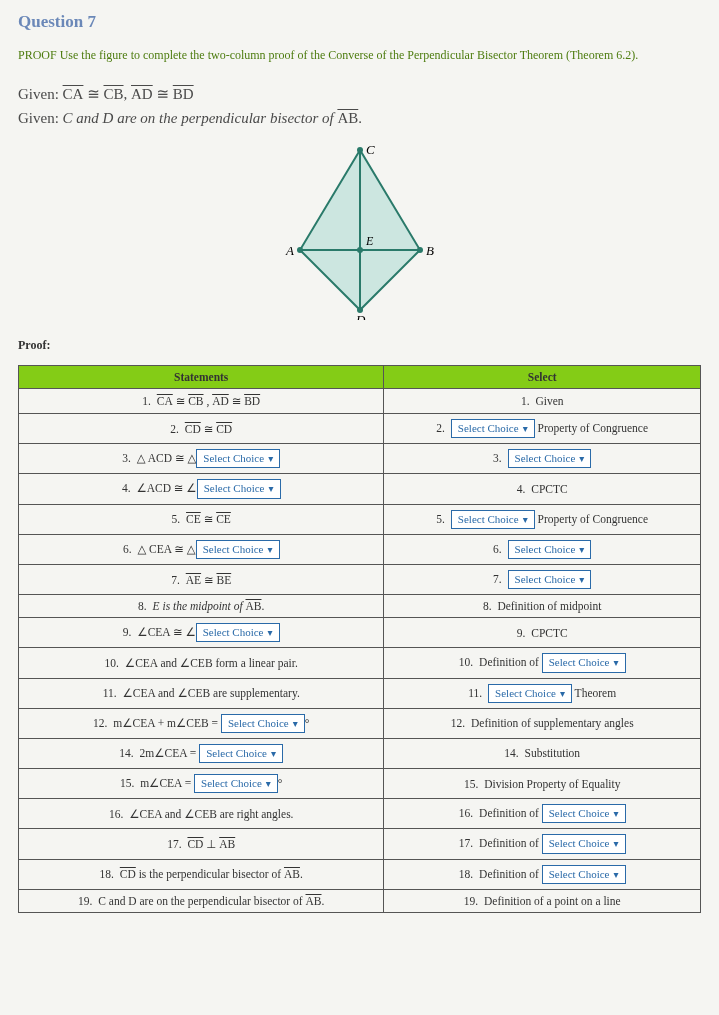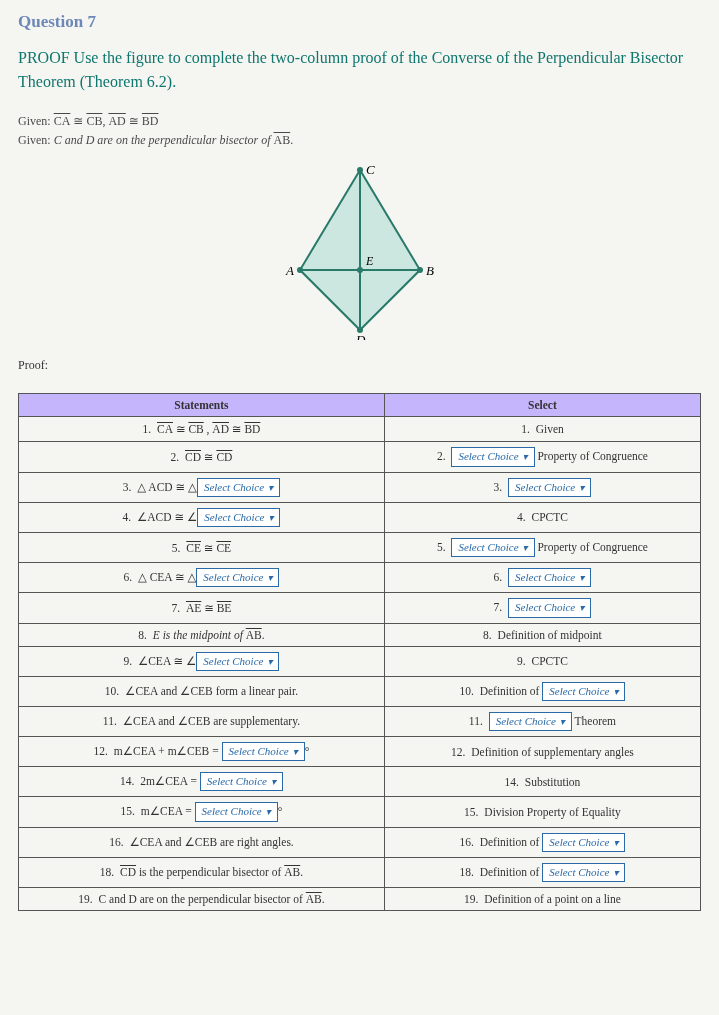--- a/index.html
+++ b/index.html
@@ -14,65 +14,65 @@
   .page {
     padding: 12px 18px 30px 18px;
   }
   .q-title {
     color: #6b88b8;
     font-size: 17px;
     font-weight: bold;
     margin-bottom: 14px;
   }
   .instr {
-    font-size: 16px;
-    color: #0f766e;
+    font-size: 12px;
+    color: #4d7c0f;
     margin: 8px 0 18px 0;
     line-height: 1.5;
   }
   .givens {
-    font-size: 12px;
+    font-size: 15px;
     color: #4a4a4a;
     line-height: 1.6;
   }
   .ov { text-decoration: overline; display: inline-block; }
   .figure {
     text-align: center;
     margin: 10px 0 14px 0;
   }
   .proof-label {
     font-size: 12px;
-    margin: 10px 0 20px 0;
+    margin: 10px 0 12px 0;
+    font-weight: bold;
   }
   table.proof {
     border-collapse: collapse;
     width: 100%;
     font-size: 11.5px;
   }
   table.proof th, table.proof td {
     border: 1px solid #555;
     padding: 5px 6px;
     text-align: center;
     vertical-align: middle;
   }
   table.proof th {
     font-weight: bold;
     text-align: center;
-    background: #c4b5fd;
+    background: #84cc16;
   }
   .sel {
     display: inline-block;
     border: 1.5px solid #2a6aa8;
     padding: 2px 6px 2px 6px;
     color: #2a6aa8;
     font-size: 11px;
     line-height: 1.2;
     background: #fff;
     white-space: nowrap;
-    font-style: italic;
   }
   .sel .chev {
     display: inline-block;
     margin-left: 4px;
     font-size: 10px;
   }
   .rownum { display: inline-block; margin-right: 3px; }
 </style>
 </head>
 <body>
@@ -182,20 +182,24 @@
         </tr>
         <tr>
           <td><span class="rownum">15.</span> m∠CEA = <span class="sel">Select Choice<span class="chev">▾</span></span>°</td>
           <td><span class="rownum">15.</span> Division Property of Equality</td>
         </tr>
         <tr>
           <td><span class="rownum">16.</span> ∠CEA and ∠CEB are right angles.</td>
           <td><span class="rownum">16.</span> Definition of <span class="sel">Select Choice<span class="chev">▾</span></span></td>
         </tr>
         <tr>
+          <td><span class="rownum">17.</span> <span class="ov">CD</span> ⊥ <span class="ov">AB</span></td>
+          <td><span class="rownum">17.</span> Definition of <span class="sel">Select Choice<span class="chev">▾</span></span></td>
+        </tr>
+        <tr>
           <td><span class="rownum">18.</span> <span class="ov">CD</span> is the perpendicular bisector of <span class="ov">AB</span>.</td>
           <td><span class="rownum">18.</span> Definition of <span class="sel">Select Choice<span class="chev">▾</span></span></td>
         </tr>
         <tr>
           <td><span class="rownum">19.</span> C and D are on the perpendicular bisector of <span class="ov">AB</span>.</td>
           <td><span class="rownum">19.</span> Definition of a point on a line</td>
         </tr>
       </tbody>
   </table>
 

